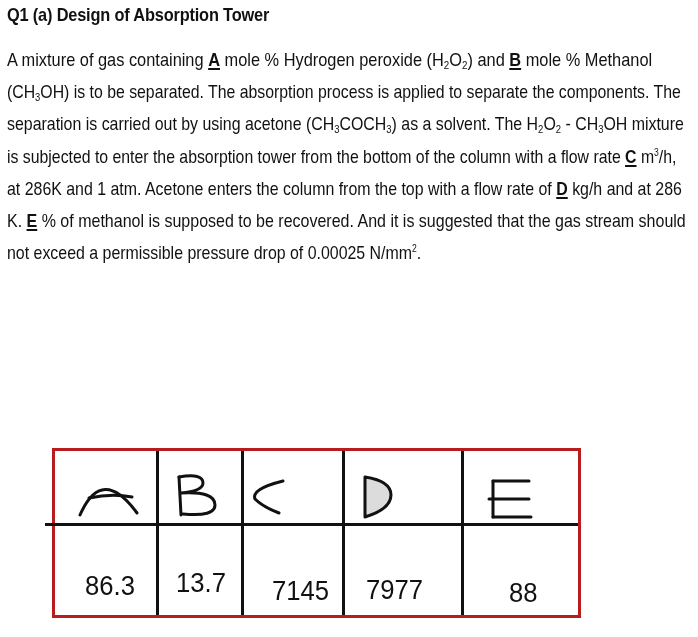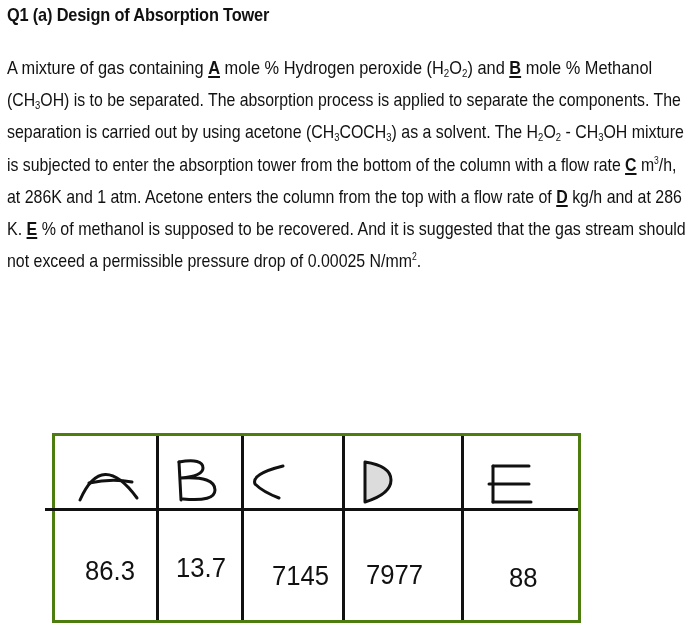--- a/index.html
+++ b/index.html
@@ -1,24 +1,24 @@
 <!DOCTYPE html>
 <html><head>
 <meta charset="utf-8">
 <style>
   html, body { margin:0; padding:0; background:#ffffff; }
   body { width:698px; height:637px; position:relative; overflow:hidden; font-family:"Liberation Sans", sans-serif; color:#111; }
   .title { position:absolute; left:7px; top:4px; font-size:19px; font-weight:bold; transform:scaleX(0.86); transform-origin:left top; white-space:nowrap; letter-spacing:-0.2px; }
-  .para { position:absolute; left:7px; top:52px; width:686px; }
+  .para { position:absolute; left:7px; top:44px; width:686px; }
   .line { height:32.2px; font-size:18.5px; line-height:32px; white-space:nowrap; transform-origin:left top; display:block; }
   .line span { white-space:pre; }
   .var { font-weight:bold; text-decoration:underline; text-decoration-thickness:2px; text-underline-offset:2px; }
   sub { font-size:11px; vertical-align:-3px; line-height:0; }
   sup { font-size:10px; vertical-align:7px; line-height:0; }
-  .tbl { position:absolute; left:52px; top:433px; width:529px; height:190px; border:3px solid #4d7c0f; box-sizing:border-box; }
+  .tbl { position:absolute; left:52px; top:448px; width:529px; height:170px; border:3px solid #b91c1c; box-sizing:border-box; }
   .vline { position:absolute; top:0; bottom:0; width:3px; background:#111; }
   .hline { position:absolute; left:-10px; right:0; top:72px; height:3px; background:#111; }
   .hdr { position:absolute; top:8px; }
   .val { position:absolute; font-size:27px; transform:scaleX(0.95); transform-origin:left top; }
 </style>
 </head>
 <body>
 
 <div class="title">Q1 (a) Design of Absorption Tower</div>
 

